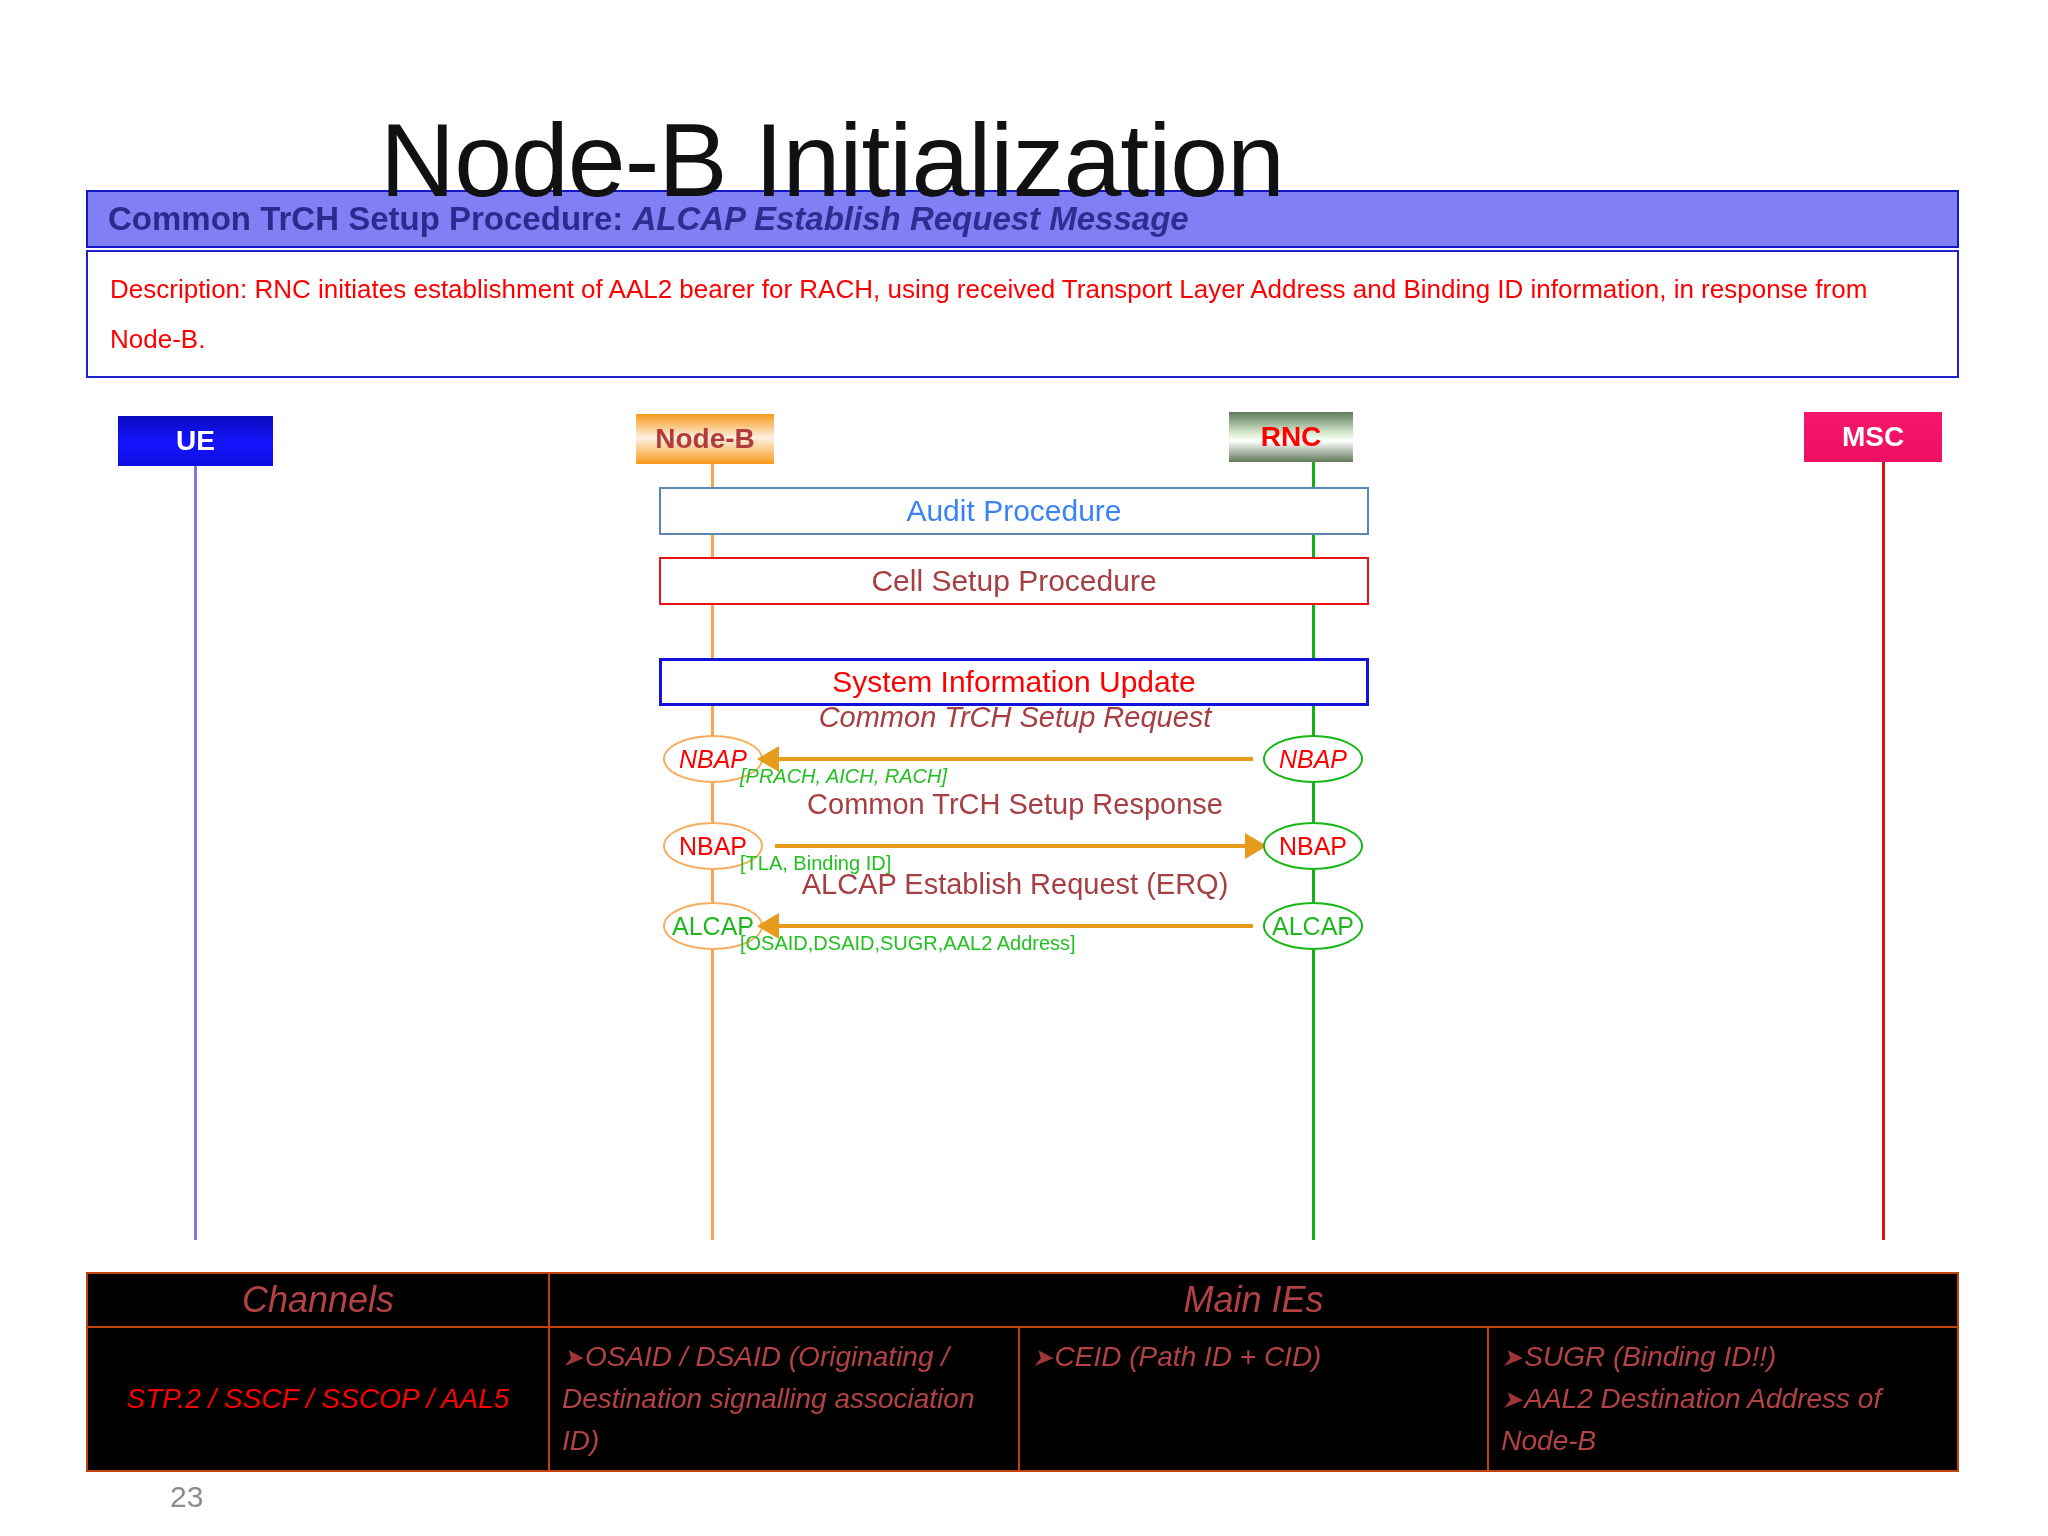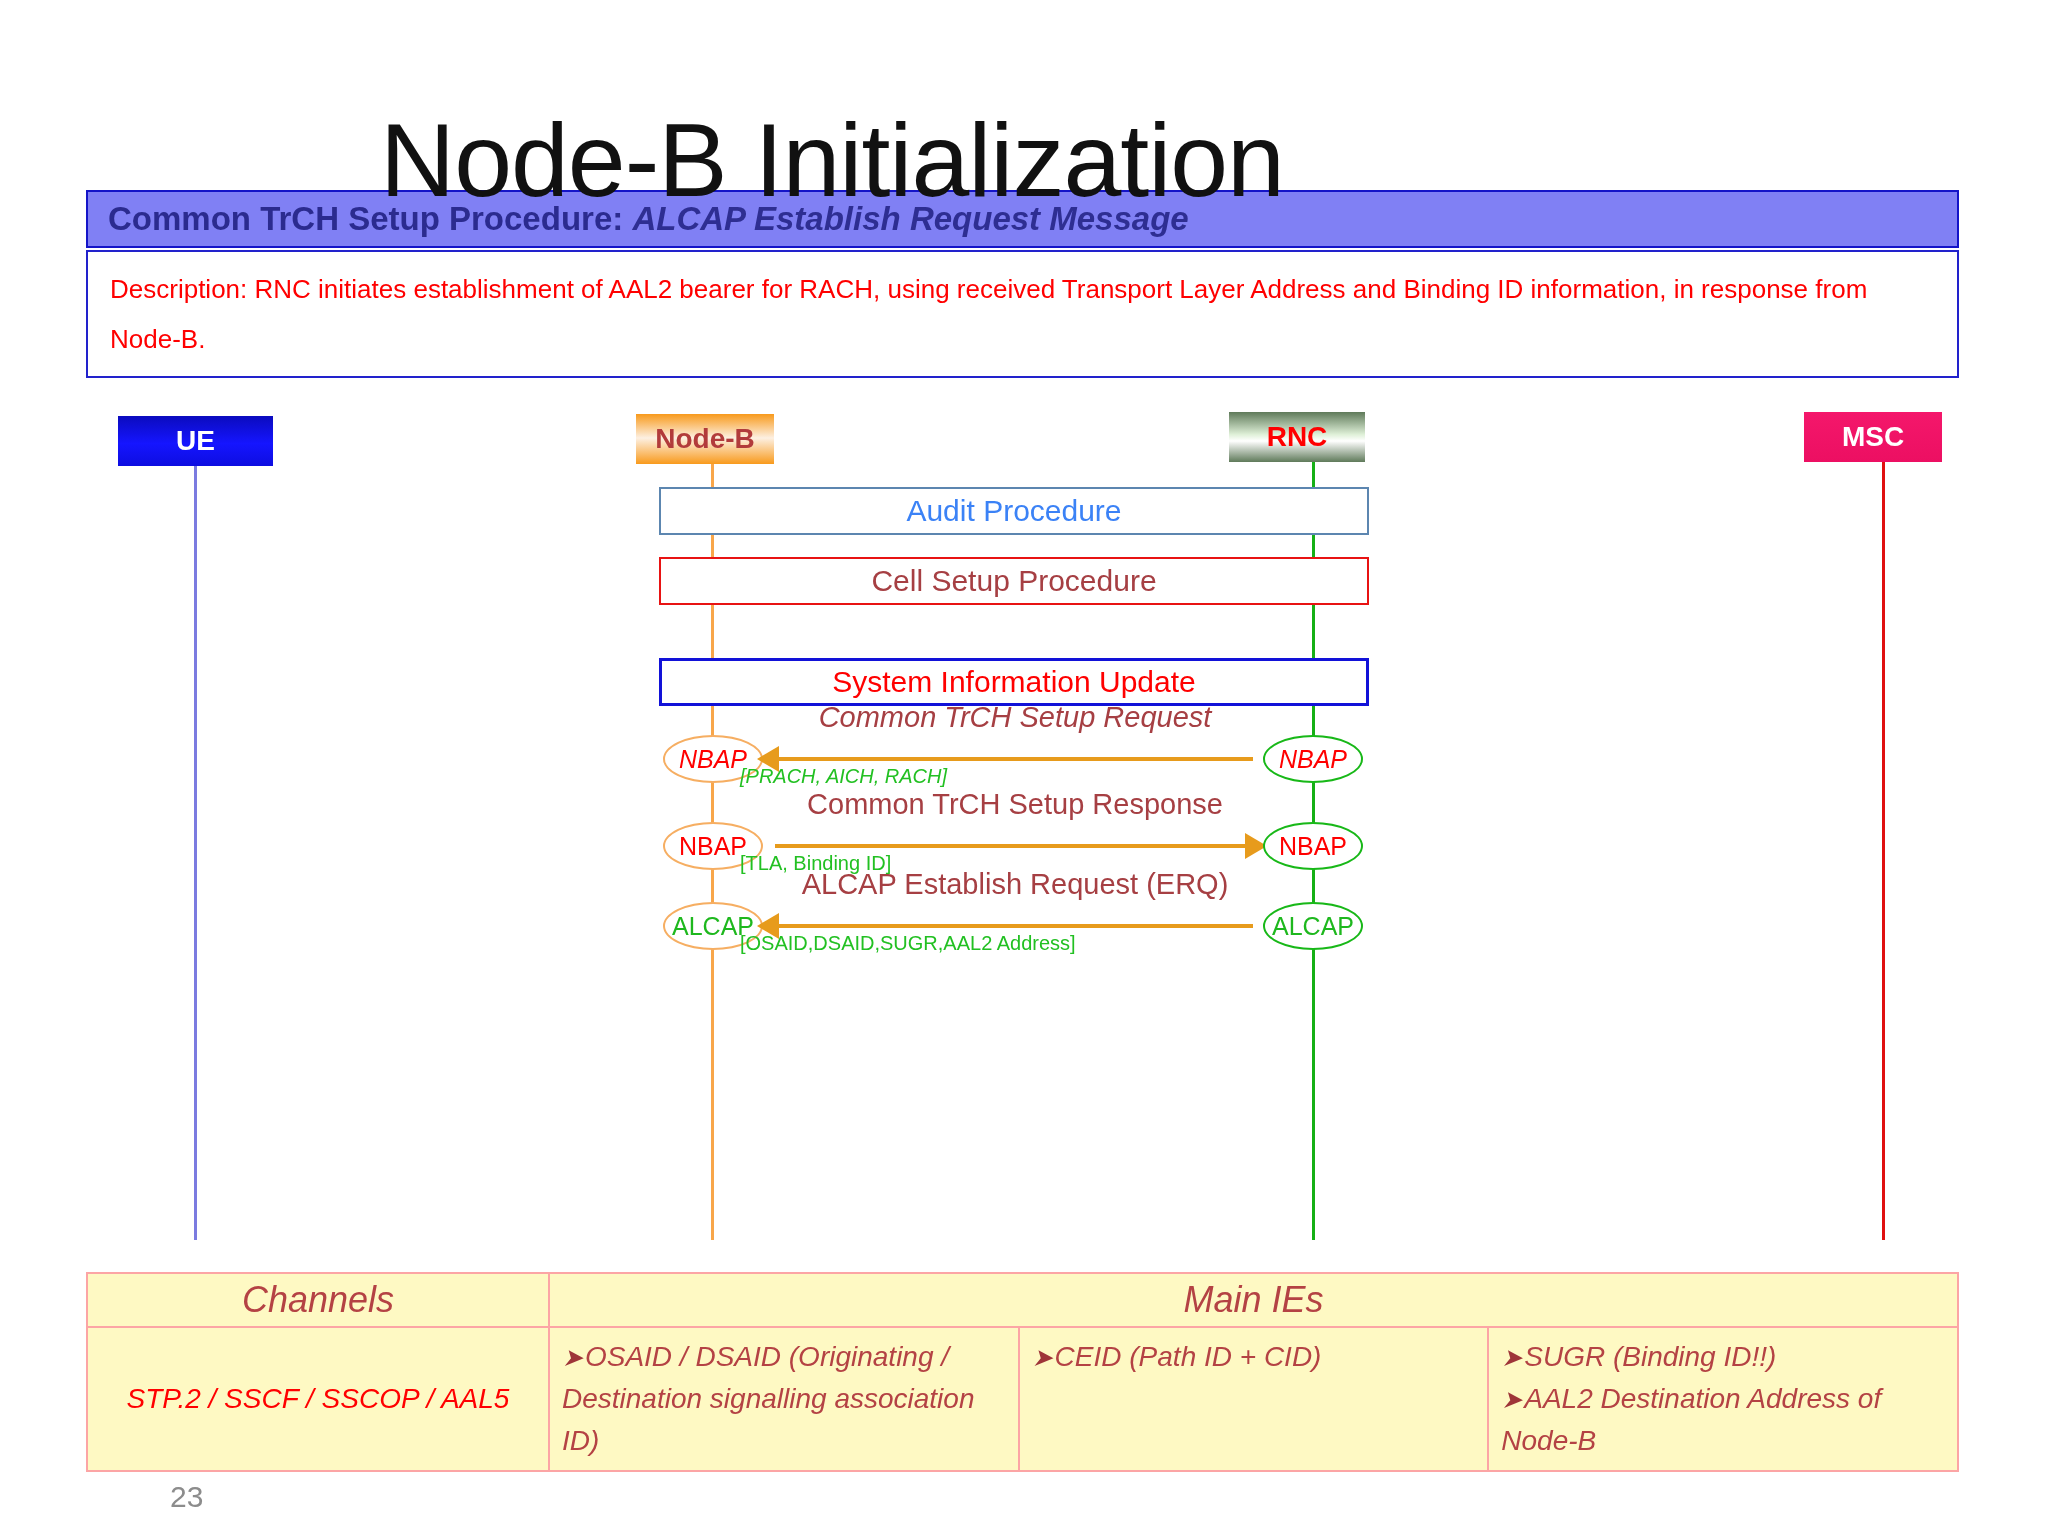--- a/index.html
+++ b/index.html
@@ -76,21 +76,21 @@
     left:118px;top:416px;width:155px;
     background:linear-gradient(to bottom,#0b0bbe 0%,#1515ff 55%,#0d0de0 100%);
     color:#ffffff;
   }
   #lane-nodeb{
     left:636px;top:414px;width:138px;
     background:linear-gradient(to bottom,#f89a1c 0%,#fdf0e2 48%,#f89a1c 100%);
     color:#b23b3b;
   }
   #lane-rnc{
-    left:1229px;top:412px;width:136px;
+    left:1229px;top:412px;width:124px;
     background:linear-gradient(to bottom,#5f7a5a 0%,#dff0d8 45%,#ffffff 58%,#5f7a5a 100%);
     color:#ff0000;
   }
   #lane-msc{
     left:1804px;top:412px;width:138px;
     background:linear-gradient(to bottom,#f4176b 0%,#ec0f62 100%);
     color:#ffffff;
   }
 
   .lifeline{position:absolute;width:3px;z-index:1;}
@@ -154,24 +154,24 @@
   }
 
   
   #bottom-table{
     position:absolute;left:86px;top:1272px;width:1873px;
     border-collapse:collapse;
     z-index:3;
     table-layout:fixed;
   }
   #bottom-table td{
-    border:2px solid #fca5a5;
+    border:2px solid #c2410c;
     padding:0;
     vertical-align:top;
-    background:#fef9c3;
+    background:#000000;
     font-style:italic;
   }
   .hdr-cell{
     text-align:center;
     font-size:36px;font-style:italic;color:#b44244;
     height:52px;vertical-align:middle !important;
   }
   .chan-cell{
     text-align:center;vertical-align:middle !important;
     font-size:28px;color:#ff0000;height:122px;

